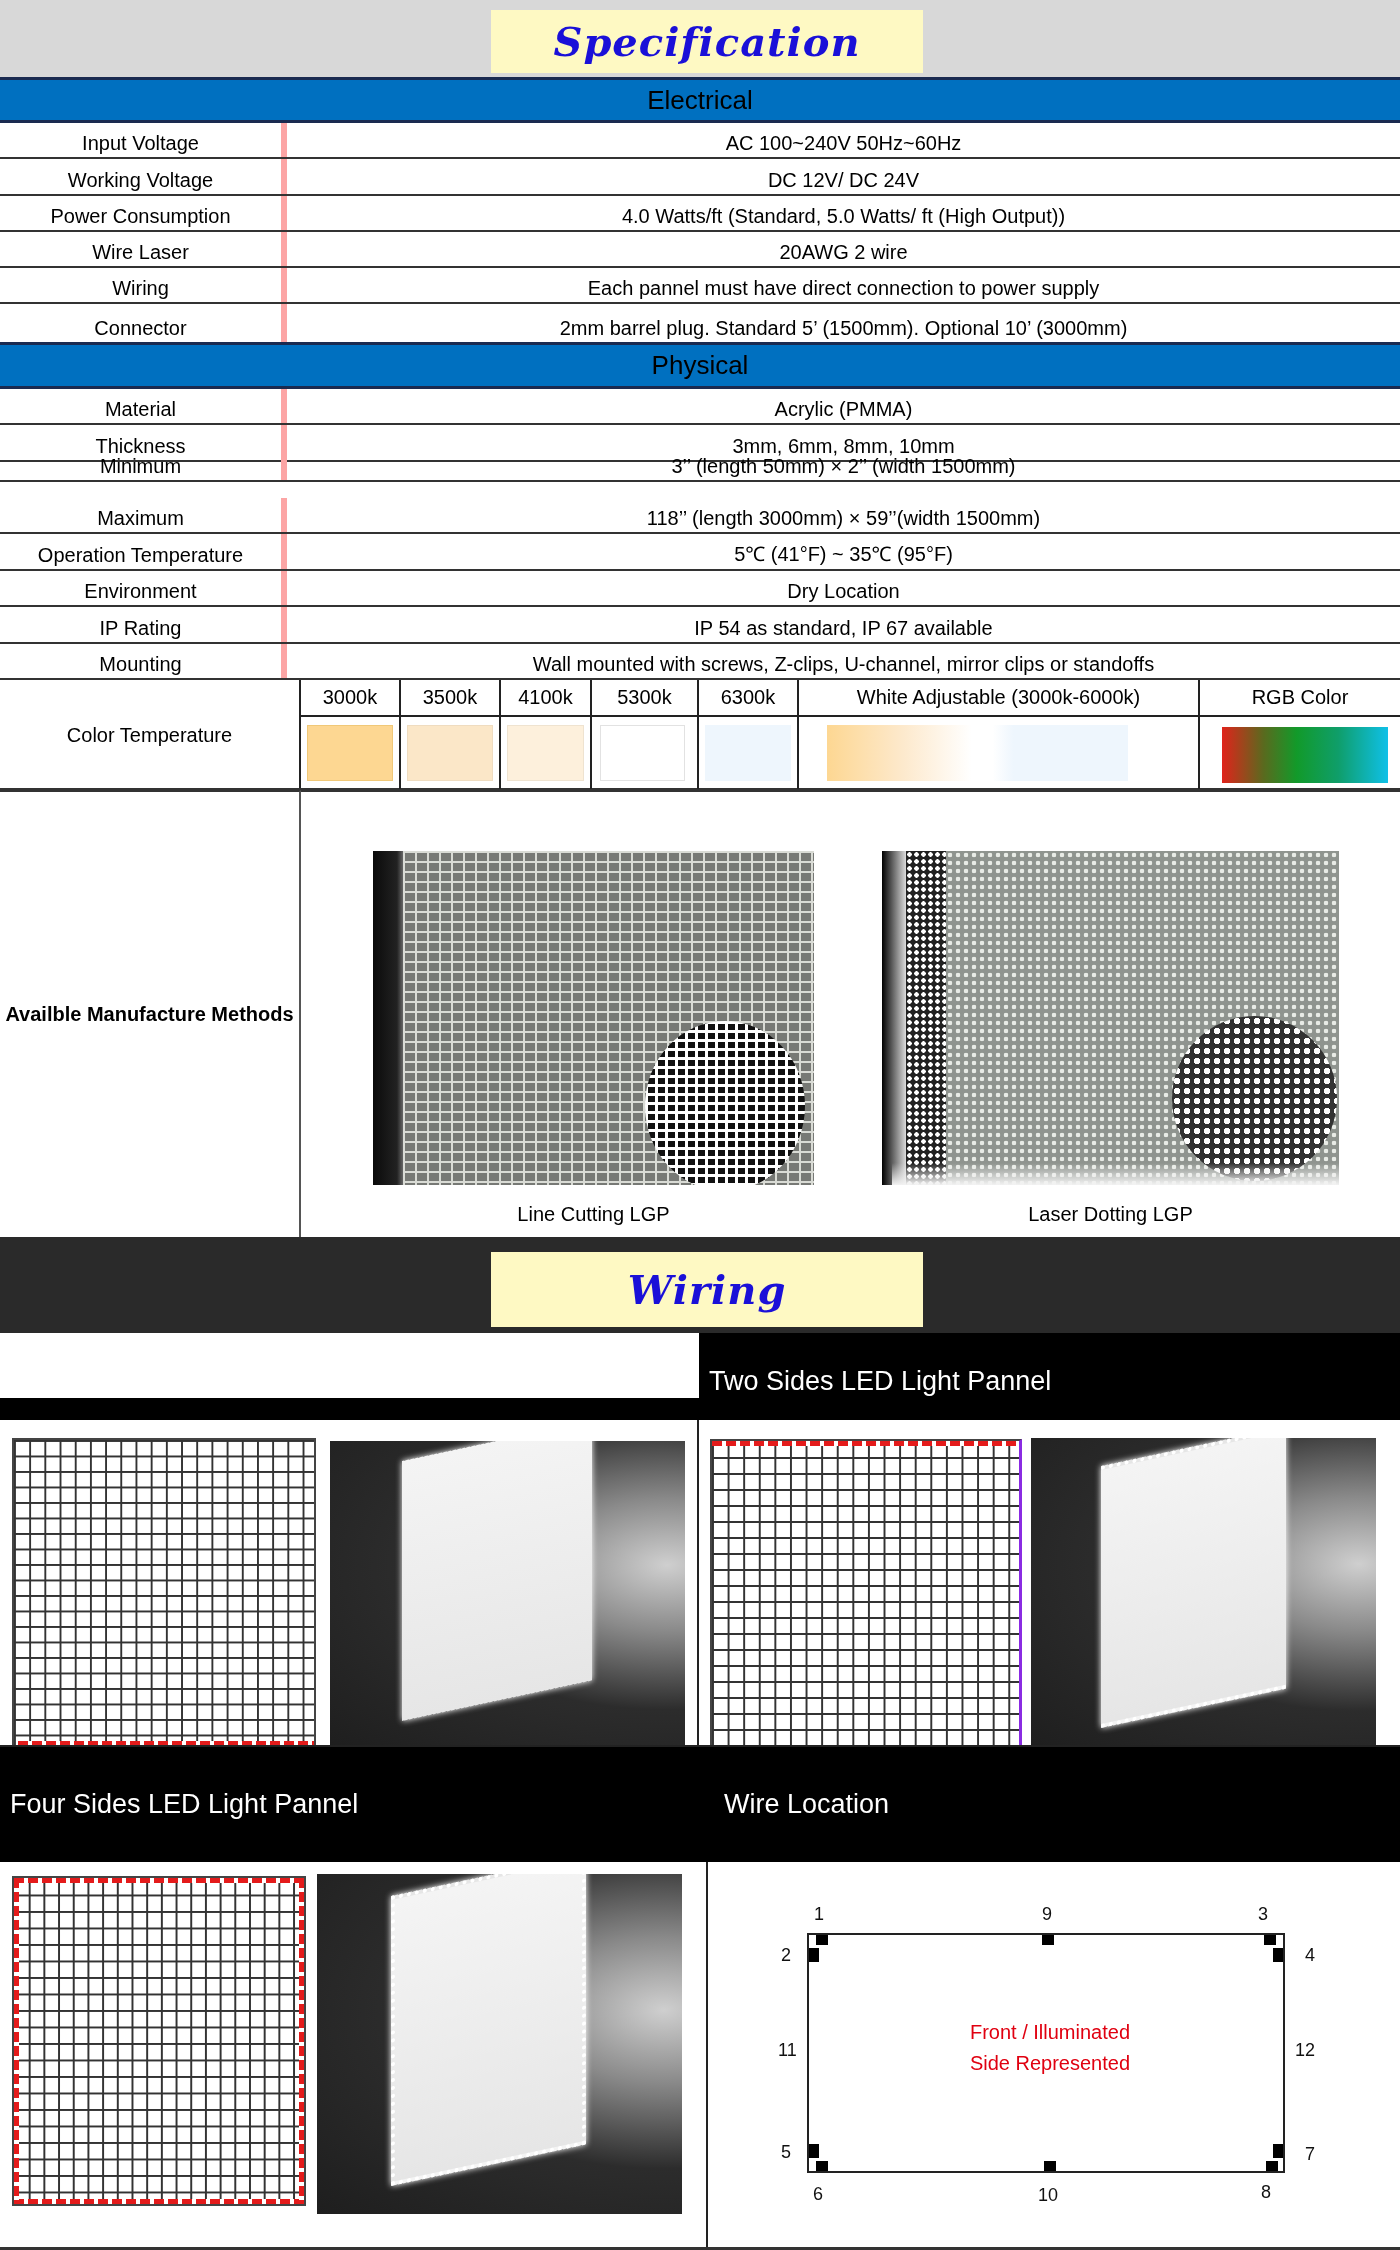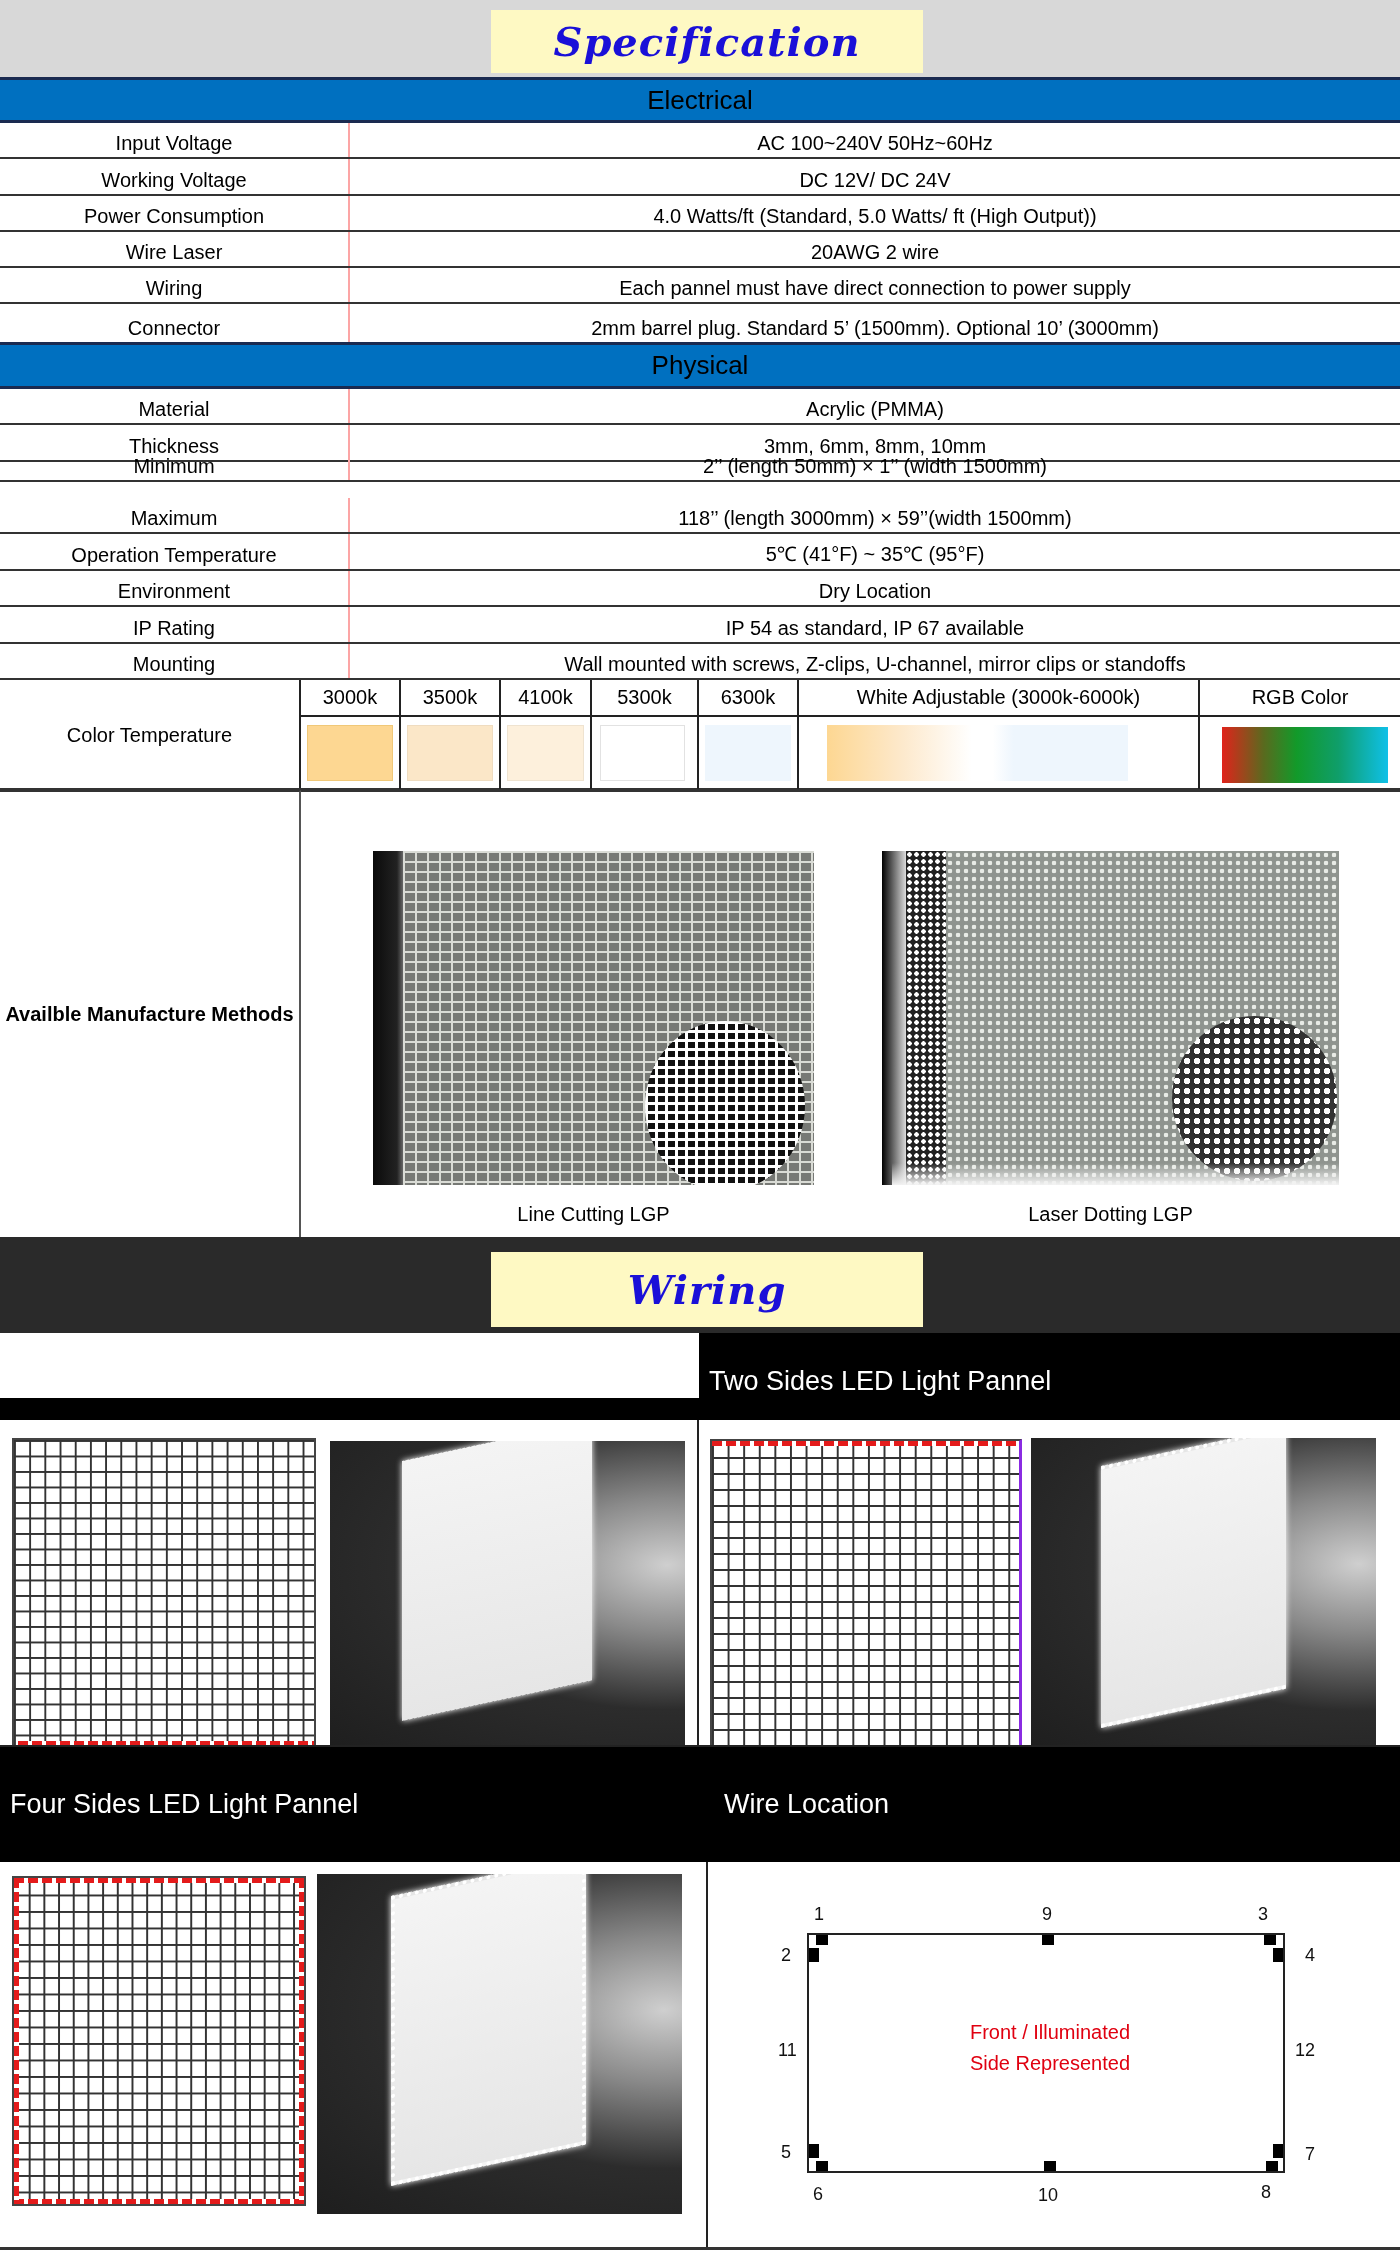--- a/index.html
+++ b/index.html
@@ -8,21 +8,21 @@
   .abs { position: absolute; }
 
   
   .spec-top { left: 0; top: 0; width: 1400px; height: 77px; background: #d8d8d8; }
   .title-box { background: #fef9c3; display: flex; align-items: center; justify-content: center; }
   .title-text { font-family: "DejaVu Serif", serif; font-weight: bold; font-style: italic; color: #1a10d8; font-size: 40px; letter-spacing: 1px; }
 
   .band { left: 0; width: 1400px; background: #0070c0; border-top: 3px solid #1a2a50; border-bottom: 3px solid #1a2a50; display: flex; align-items: center; justify-content: center; font-size: 26px; color: #000; }
 
   .row { left: 0; width: 1400px; border-bottom: 2px solid #333; display: flex; }
-  .row .lab { width: 350px; border-right: 2px solid #fca5a5; display: flex; align-items: flex-end; justify-content: center; padding-bottom: 2px; font-size: 20px; }
+  .row .lab { width: 287px; border-right: 6px solid #fca5a5; display: flex; align-items: flex-end; justify-content: center; padding-bottom: 2px; font-size: 20px; }
   .row .val { flex: 1; display: flex; align-items: flex-end; justify-content: center; padding-bottom: 2px; font-size: 20px; }
 
   
   .ct-label { left: 0; top: 680px; width: 301px; height: 110px; border-right: 2px solid #222; display: flex; align-items: center; justify-content: center; font-size: 20px; }
   .ct-cell { border-right: 2px solid #222; display: flex; align-items: center; justify-content: center; font-size: 20px; }
   .ct-head { top: 680px; height: 37px; border-bottom: 2px solid #222; }
   .ct-sw { top: 717px; height: 72px; }
   .swatch { position: absolute; top: 8px; bottom: 8px; left: 6px; right: 6px; border: 1px solid #ddd; }
 
   .mfg-label { left: 0; top: 790px; width: 301px; height: 447px; border-right: 2px solid #555; border-top: 2px solid #333; display: flex; align-items: center; justify-content: center; font-size: 20px; font-weight: bold; }
@@ -91,21 +91,21 @@
 <div class="abs row" style="top:389px;height:36px;">
   <div class="lab">Material</div>
   <div class="val">Acrylic (PMMA)</div>
 </div>
 <div class="abs row" style="top:425px;height:37px;">
   <div class="lab">Thickness</div>
   <div class="val">3mm, 6mm, 8mm, 10mm</div>
 </div>
 <div class="abs row" style="top:446px;height:36px;">
   <div class="lab">Minimum</div>
-  <div class="val">2’’ (length 50mm) × 1’’ (width 1500mm)</div>
+  <div class="val">3’’ (length 50mm) × 2’’ (width 1500mm)</div>
 </div>
 <div class="abs row" style="top:498px;height:36px;">
   <div class="lab">Maximum</div>
   <div class="val">118’’ (length 3000mm) × 59’’(width 1500mm)</div>
 </div>
 <div class="abs row" style="top:534px;height:37px;">
   <div class="lab">Operation Temperature</div>
   <div class="val">5℃ (41°F) ~  35℃ (95°F)</div>
 </div>
 <div class="abs row" style="top:571px;height:36px;">

